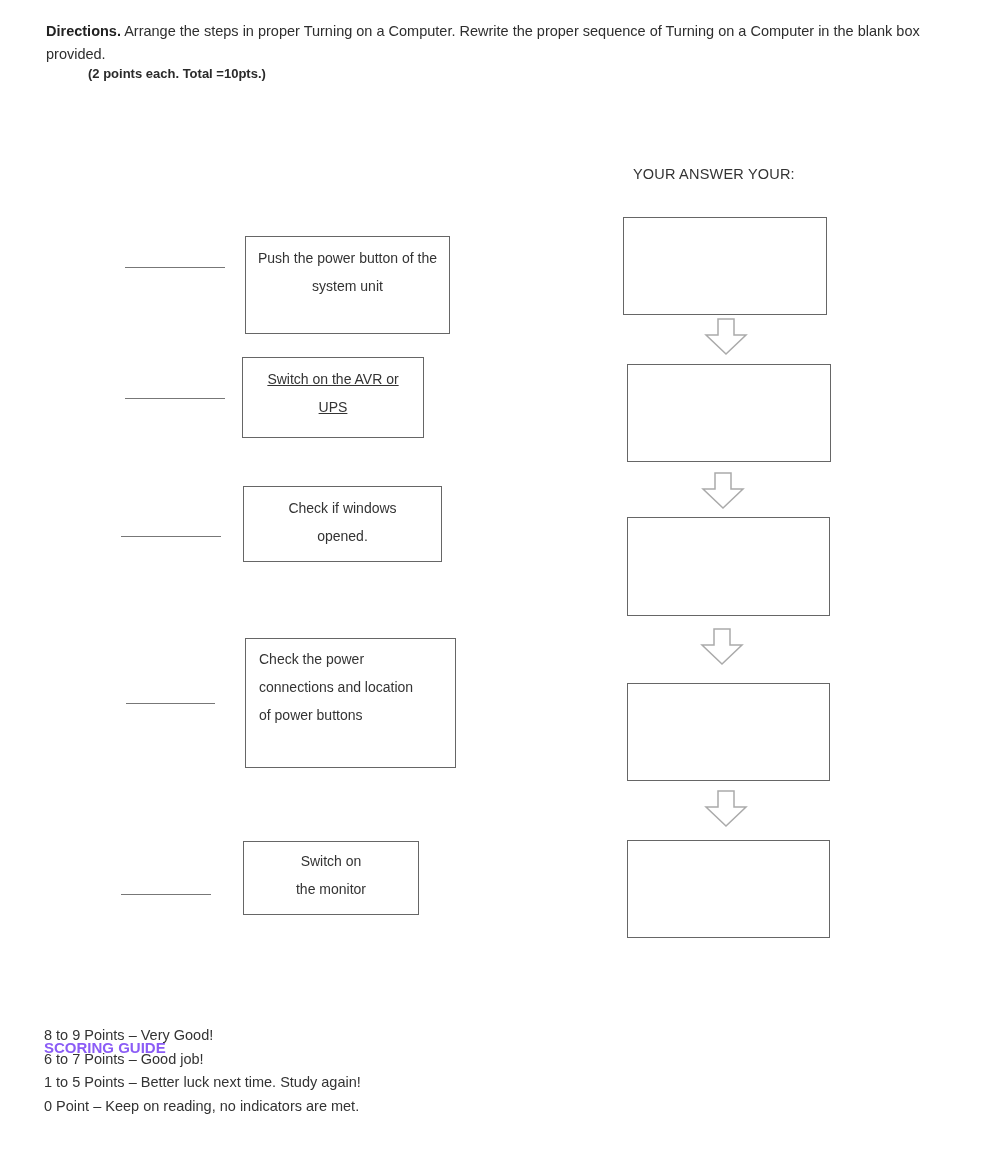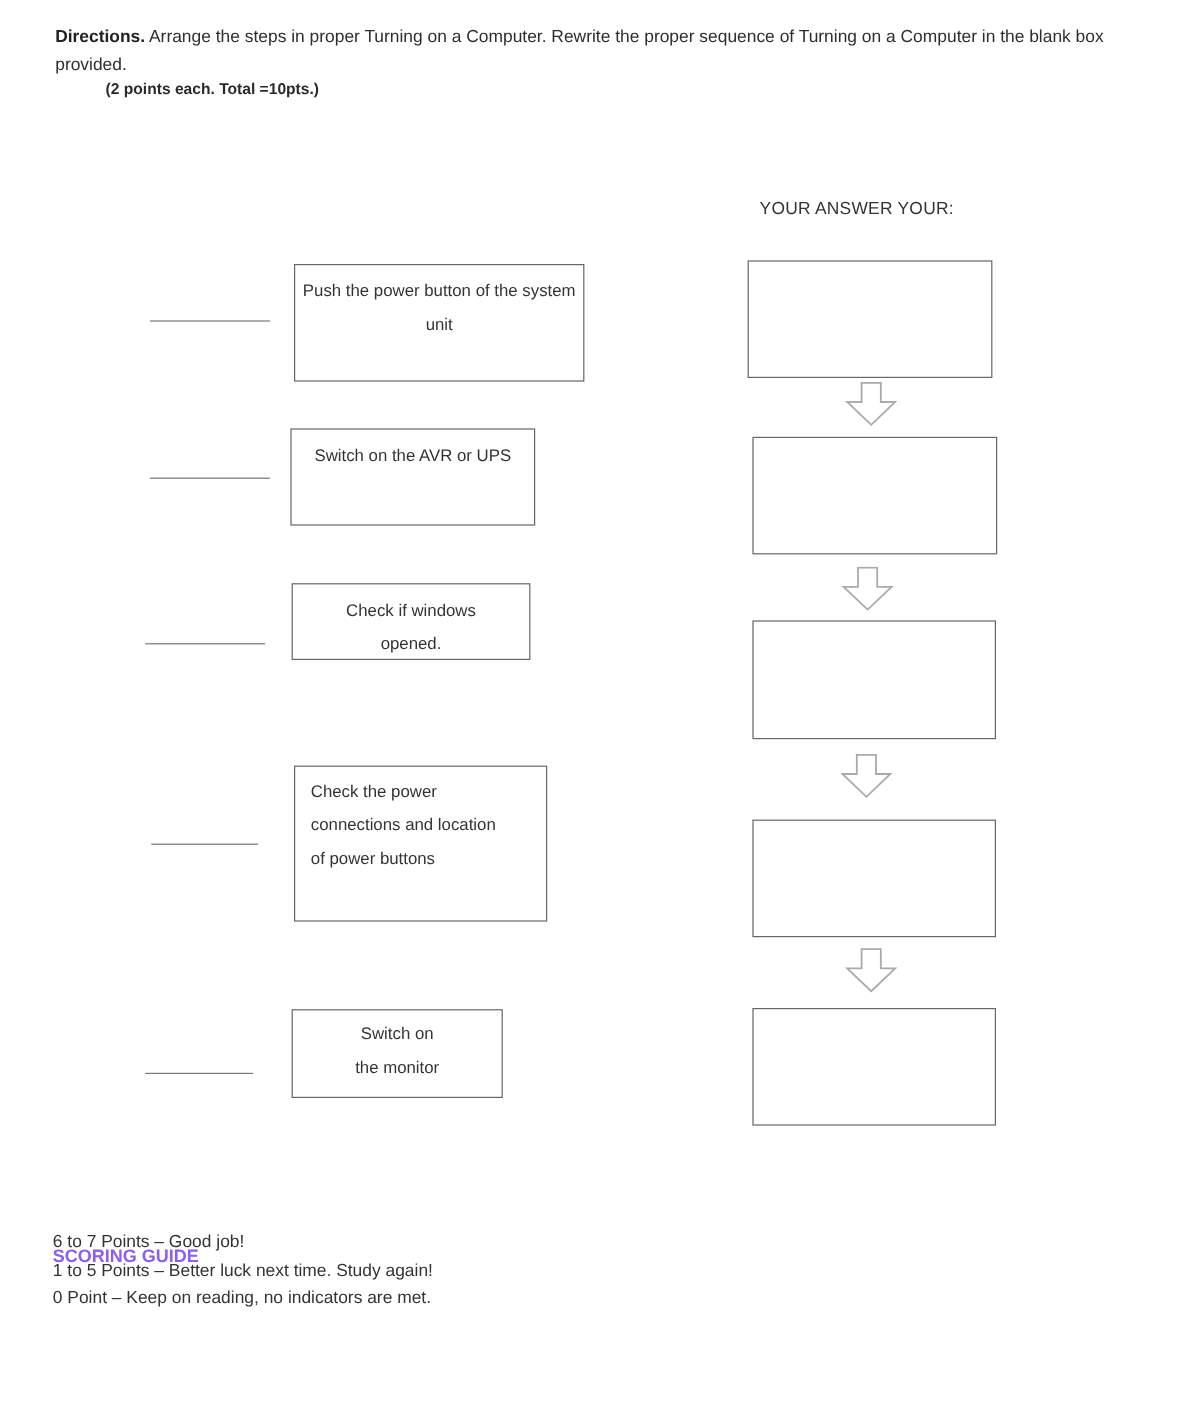--- a/index.html
+++ b/index.html
@@ -20,27 +20,27 @@
   </style>
 </head>
 <body>
 
 <div class="directions"><b>Directions.</b><span> Arrange the steps in proper Turning on a Computer. Rewrite the proper sequence of Turning on a Computer in the blank box provided.</span></div>
 <div class="points-note">(2 points each. Total =10pts.)</div>
 
 <div class="answer-label">YOUR ANSWER YOUR:</div>
 
 <div class="blank" style="left:125px; top:267px; width:100px;"></div>
-<div class="step-box center" style="left:245px; top:220px; width:242px; height:98px; padding-top:7px;">Push the power button of the system unit</div>
+<div class="step-box center" style="left:245px; top:236px; width:205px; height:98px; padding-top:7px;">Push the power button of the system unit</div>
 
 <div class="blank" style="left:125px; top:398px; width:100px;"></div>
-<div class="step-box center" style="left:242px; top:357px; width:204px; height:81px; padding:7px 10px 0 10px;">Switch on the AVR or UPS</div>
+<div class="step-box center" style="left:242px; top:357px; width:182px; height:81px; padding:7px 10px 0 10px;text-decoration:underline;">Switch on the AVR or UPS</div>
 
 <div class="blank" style="left:121px; top:536px; width:100px;"></div>
-<div class="step-box center" style="left:243px; top:486px; width:199px; height:64px; padding:7px 30px 0 30px;">Check if windows opened.</div>
+<div class="step-box center" style="left:243px; top:486px; width:199px; height:76px; padding:7px 30px 0 30px;">Check if windows opened.</div>
 
 <div class="blank" style="left:126px; top:703px; width:89px;"></div>
 <div class="step-box left" style="left:245px; top:638px; width:211px; height:130px; padding-top:6px; padding-right:40px;">Check the power connections and location of power buttons</div>
 
 <div class="blank" style="left:121px; top:894px; width:90px;"></div>
 <div class="step-box center" style="left:243px; top:841px; width:176px; height:74px; padding:5px 45px 0 45px;">Switch on the monitor</div>
 
 <div class="answer-box" style="left:623px; top:217px; width:204px; height:98px;"></div>
 <svg class="arrow" style="left:704px; top:318px;" viewBox="0 0 44 38">
     <path d="M14 1 H30 V17 H42 L22 36 L2 17 H14 Z" fill="#fff" stroke="#aaa" stroke-width="1.5"></path>
@@ -54,16 +54,17 @@
     <path d="M14 1 H30 V17 H42 L22 36 L2 17 H14 Z" fill="#fff" stroke="#aaa" stroke-width="1.5"></path>
   </svg>
 <div class="answer-box" style="left:627px; top:683px; width:203px; height:98px;"></div>
 <svg class="arrow" style="left:704px; top:790px;" viewBox="0 0 44 38">
     <path d="M14 1 H30 V17 H42 L22 36 L2 17 H14 Z" fill="#fff" stroke="#aaa" stroke-width="1.5"></path>
   </svg>
 <div class="answer-box" style="left:627px; top:840px; width:203px; height:98px;"></div>
 
 <div class="scoring-title">SCORING GUIDE</div>
 <ul class="scoring-list">
+  <li>8 to 9 Points – Very Good!</li>
   <li>6 to 7 Points – Good job!</li>
   <li>1 to 5 Points – Better luck next time. Study again!</li>
   <li>0 Point – Keep on reading, no indicators are met.</li>
 </ul>
 
 </body></html>

